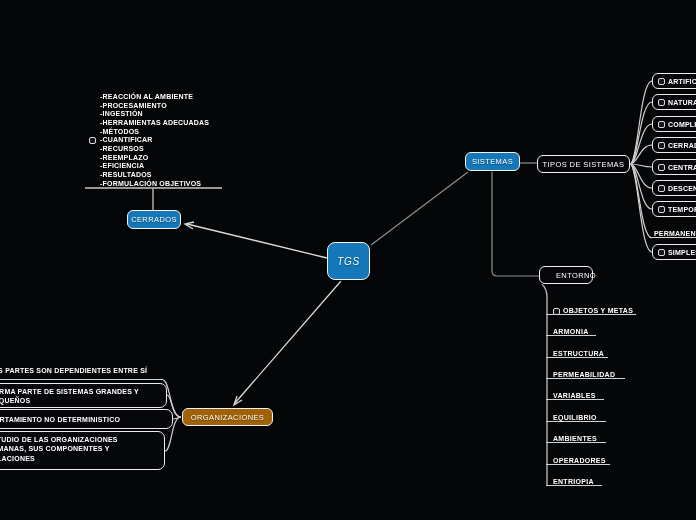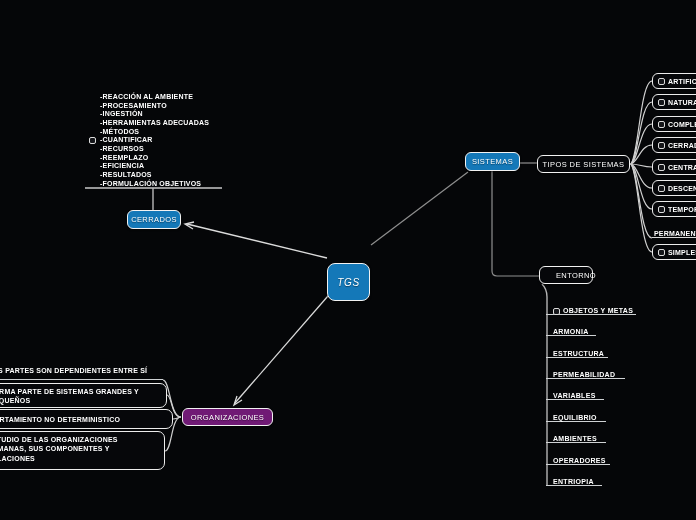--- a/index.html
+++ b/index.html
@@ -96,21 +96,21 @@
     <path d="M630,164 C638,164 640,252 652,252" stroke="#d0d0d0" stroke-width="1.2" fill="none"></path>
 
     <path d="M542,284 Q547,289 547,297 L547,485" stroke="#b5b5b5" stroke-width="1.4" fill="none"></path>
 
     <path d="M181,417 C170,417 170,380 163,380" stroke="#cfcfcf" stroke-width="1.2" fill="none"></path>
     <path d="M181,417 C171,417 172,395 167,395" stroke="#cfcfcf" stroke-width="1.2" fill="none"></path>
     <path d="M181,417 C176,418 177,419 173,419" stroke="#cfcfcf" stroke-width="1.2" fill="none"></path>
     <path d="M181,417 C171,417 172,451 165,451" stroke="#cfcfcf" stroke-width="1.2" fill="none"></path>
   </svg>
 
-  <div class="node blue tgs" style="left: 327px; top: 242px; width: 43px; height: 38px; background: rgb(20, 120, 184); margin-top: 21px;">
+  <div class="node blue tgs" style="left: 327px; top: 242px; width: 43px; height: 38px; background: rgb(20, 120, 184);">
     <span>TGS</span>
   </div>
 
   <div class="node blue" style="left: 127px; top: 210px; width: 54px; height: 19px; background: rgb(20, 120, 184);">
     <span>CERRADOS</span>
   </div>
   <span class="checkbox" style="left:89px;top:137px;"></span>
   <div class="attr-list">
     <div>-REACCIÓN AL AMBIENTE</div>
     <div>-PROCESAMIENTO</div>
@@ -193,21 +193,21 @@
   <div class="ent-item" style="top:430px;width:60px;">
     <span>AMBIENTES</span>
   </div>
   <div class="ent-item" style="top:452px;width:64px;">
     <span>OPERADORES</span>
   </div>
   <div class="ent-item" style="top:473px;width:56px;">
     <span>ENTRIOPIA</span>
   </div>
 
-  <div class="node blue" style="left: 182px; top: 408px; width: 91px; height: 18px; background: #701a75;">
+  <div class="node blue" style="left: 182px; top: 408px; width: 91px; height: 18px; background: #a16207;">
     <span>ORGANIZACIONES</span>
   </div>
   <div class="org-underline">
     <span>SUS PARTES SON DEPENDIENTES ENTRE SÍ</span>
   </div>
   <div class="org-box" style="left:-16px;top:383px;width:183px;height:25px;">
     <span>FORMA PARTE DE SISTEMAS GRANDES Y</span>
     <span>PEQUEÑOS</span>
   </div>
   <div class="org-box" style="left:-33px;top:409px;width:206px;height:20px;padding-top:5px;">

